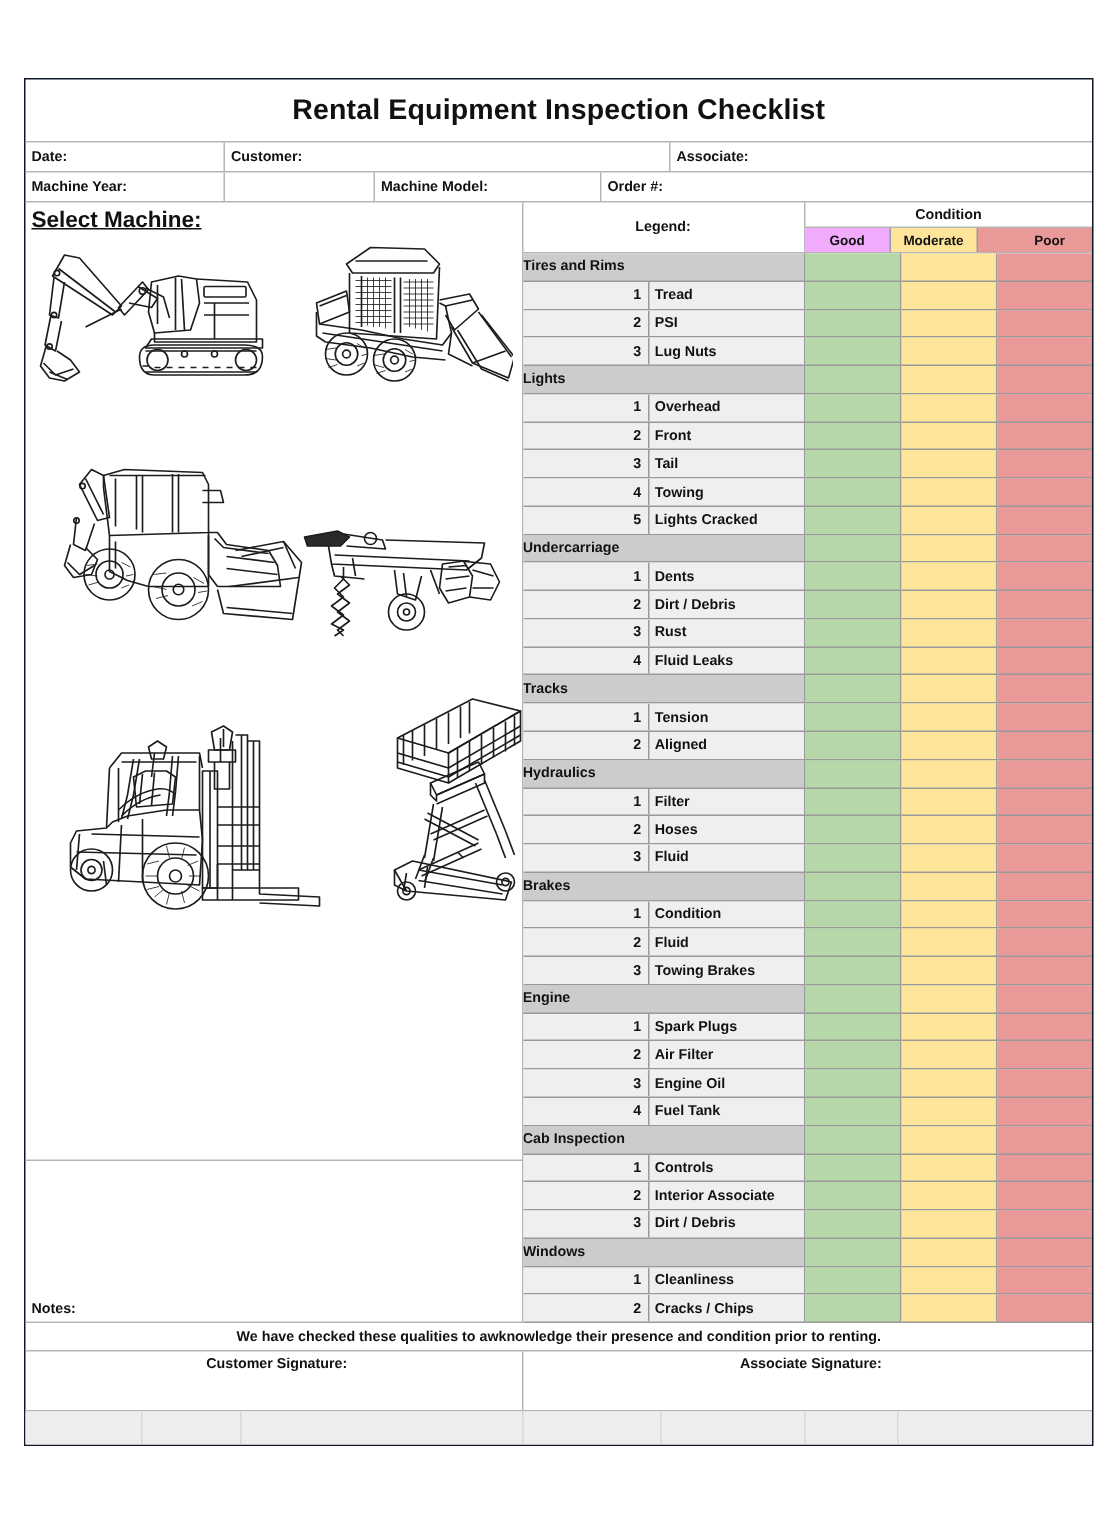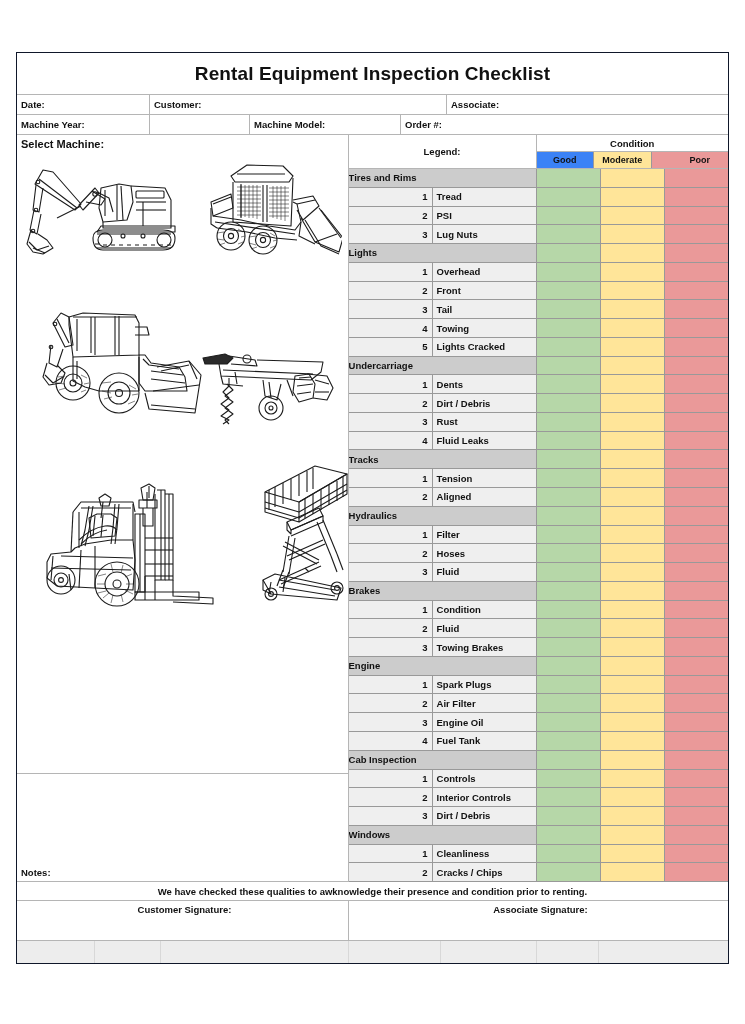--- a/index.html
+++ b/index.html
@@ -53,22 +53,22 @@
   .body { display: flex; align-items: stretch; }
   .leftpane {
     width: 332px;
     border-right: 1px solid #b5b5b5;
     display: flex; flex-direction: column;
   }
   .rightpane { width: 380px; display: flex; flex-direction: column; }
 
   
   .select-label {
-    font-size: 11px; font-weight: bold; color: #111;
-    padding: 3px 0 0 4px; height: 15px;
+    font-size: 15px; font-weight: bold; color: #111;
+    padding: 3px 0 0 4px; height: 15px; text-decoration: underline;
   }
   .art {
     position: relative;
     flex: 1 1 auto;
     border-bottom: 1px solid #b5b5b5;
     min-height: 0;
   }
   .art svg { position: absolute; display: block; }
   .notesbox {
     height: 108px;
@@ -445,21 +445,21 @@
         </div>
       </div>
 
       <div class="rightpane">
 
         <div class="legend-head">
           <div class="legend-cell">Legend:</div>
           <div class="cond-stack">
             <div class="cond-title">Condition</div>
             <div class="cond-subs">
-              <div class="cond-sub" style="background:#3b82f6">Good</div>
+              <div class="cond-sub" style="background:#f0abfc">Good</div>
               <div class="cond-sub" style="background:#ffe599">Moderate</div>
               <div class="cond-sub" style="background:#ea9999">Poor</div>
             </div>
           </div>
         </div>
 
         <div class="checklist" id="checklist">
             <div class="crow section">
               <div class="label">Tires and Rims</div>
               <div class="cells">
@@ -795,21 +795,21 @@
               </div>
               <div class="cells">
                 <div class="cell good" style="background: rgb(182, 215, 168);"></div>
                 <div class="cell moderate" style="background: rgb(255, 229, 153);"></div>
                 <div class="cell poor" style="background: rgb(234, 153, 153);"></div>
               </div>
             </div>
             <div class="crow item">
               <div class="label">
                 <div class="num">2</div>
-                <div class="iname">Interior Controls</div>
+                <div class="iname">Interior Associate</div>
               </div>
               <div class="cells">
                 <div class="cell good" style="background: rgb(182, 215, 168);"></div>
                 <div class="cell moderate" style="background: rgb(255, 229, 153);"></div>
                 <div class="cell poor" style="background: rgb(234, 153, 153);"></div>
               </div>
             </div>
             <div class="crow item">
               <div class="label">
                 <div class="num">3</div>

